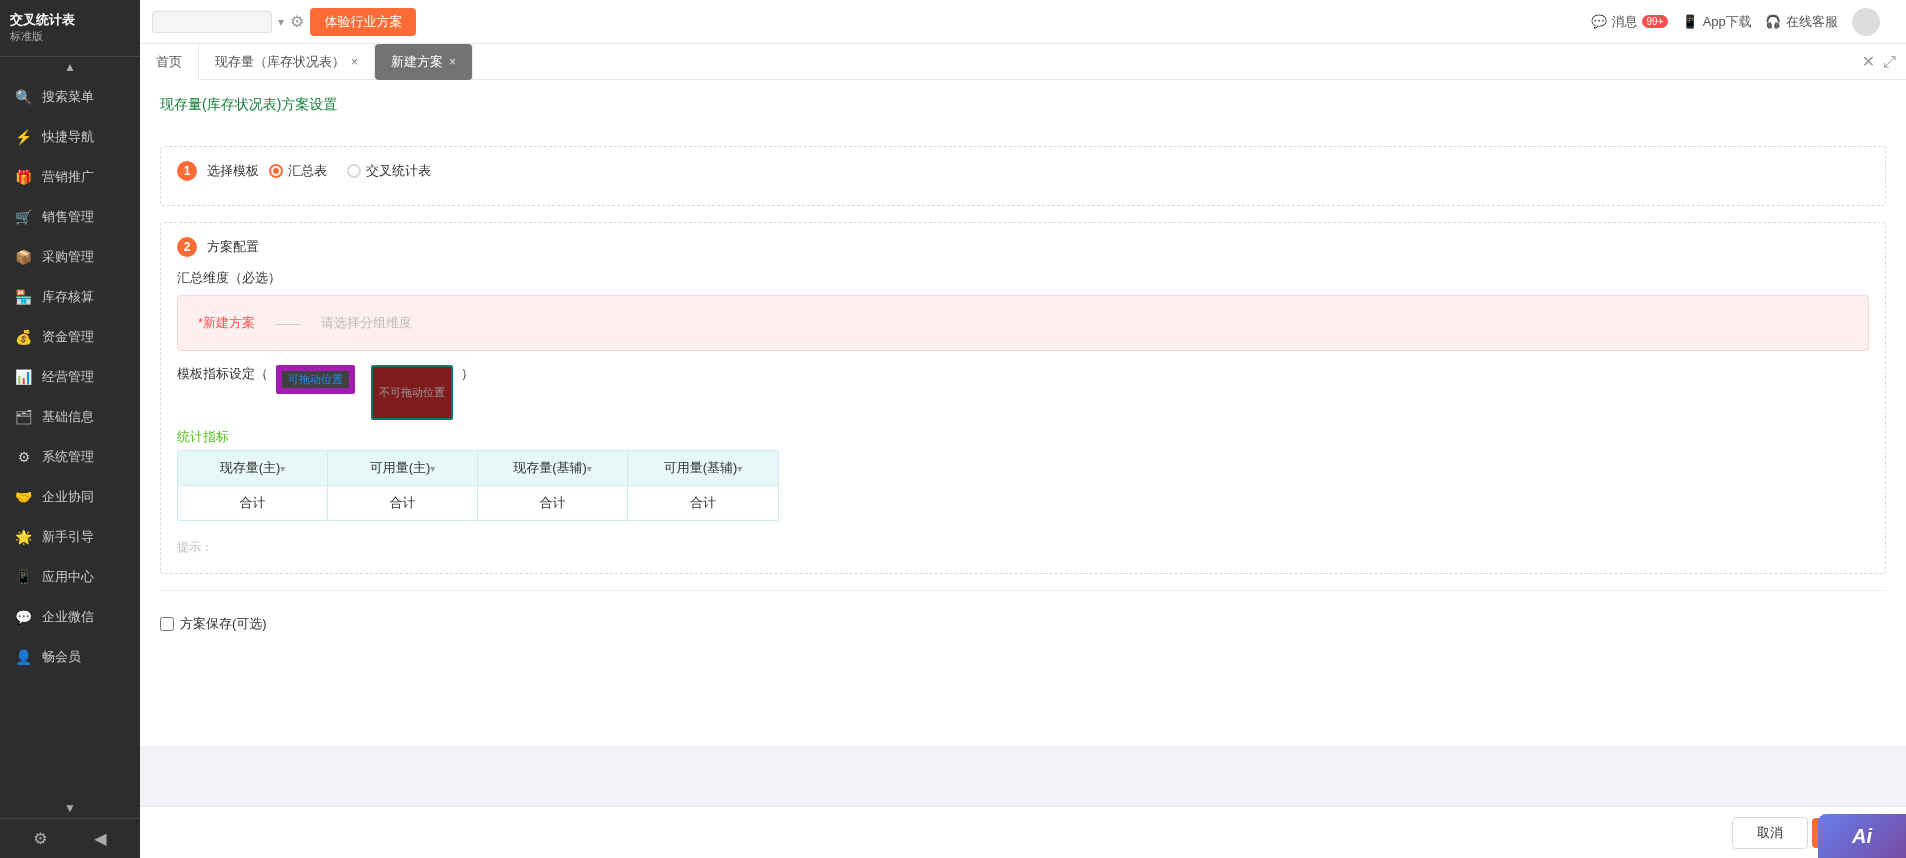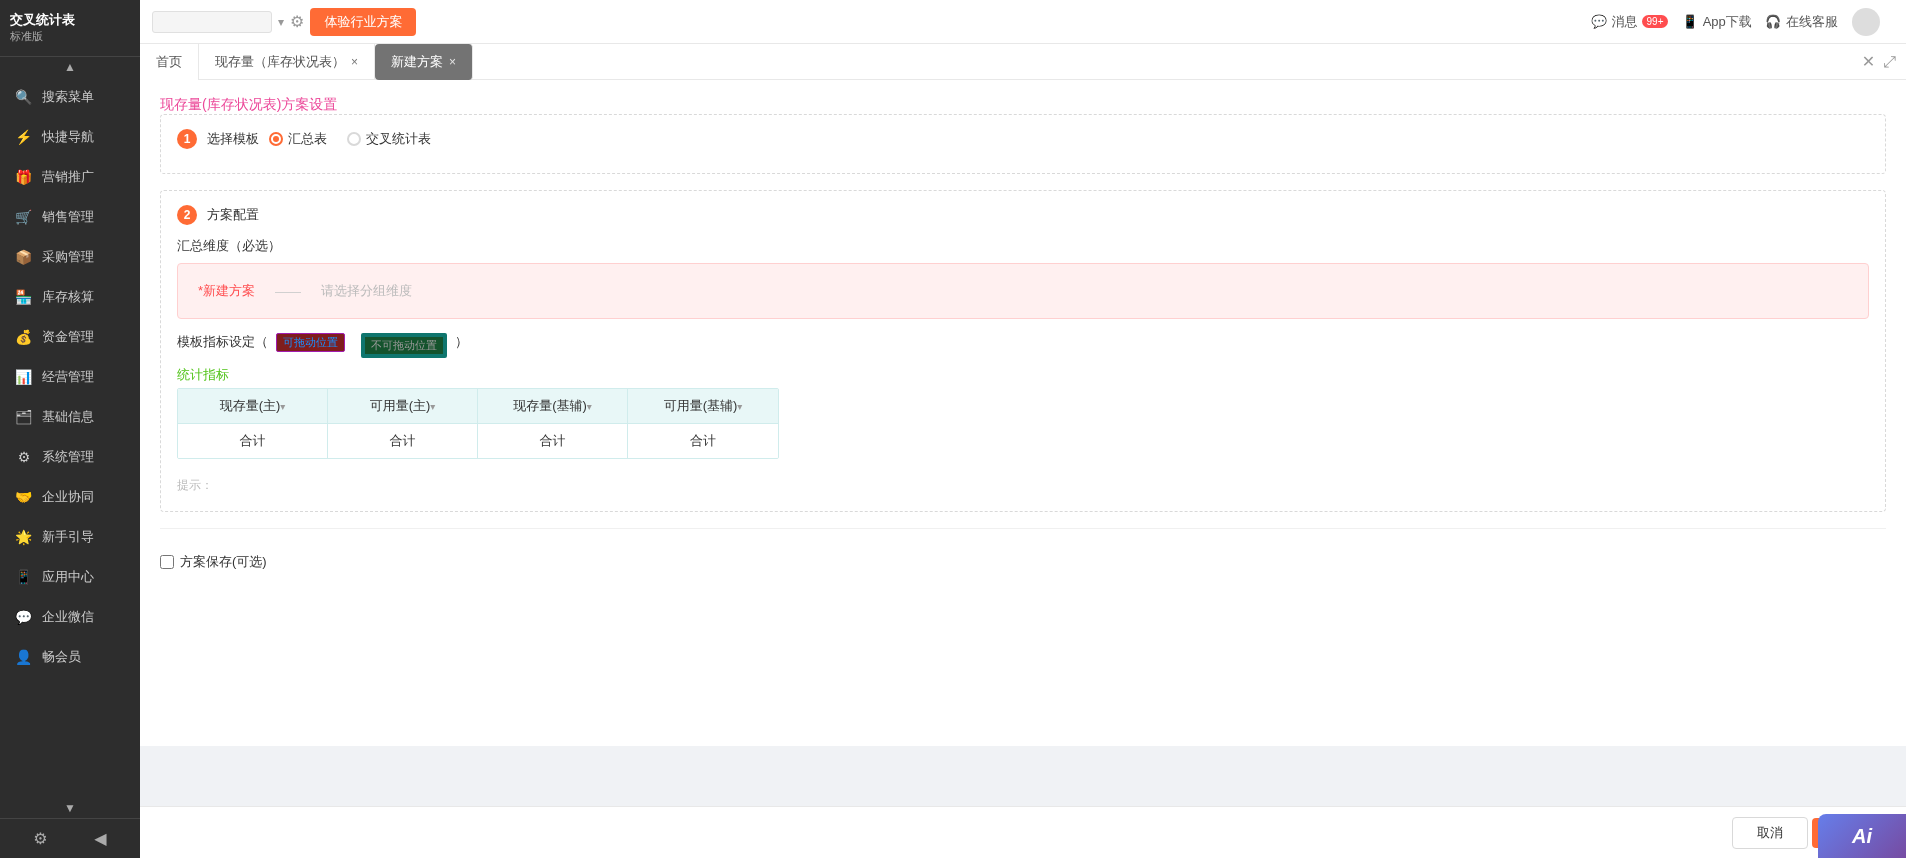--- a/index.html
+++ b/index.html
@@ -185,22 +185,22 @@
     .content::-webkit-scrollbar-thumb { background: #ccc; border-radius: 3px; }
 
     .page-panel {
       background: #fff;
       margin: 0;
       padding: 16px 20px;
       min-height: calc(100% - 60px);
     }
     .page-title {
       font-size: 14px;
-      color: #ec4899;
-      margin-bottom: 0;
+      color: #15803d;
+      margin-bottom: 32px;
     }
 
     
     .step-section {
       border: 1px dashed #d9d9d9;
       border-radius: 4px;
       padding: 14px 16px;
       margin-bottom: 16px;
     }
     .step-header {
@@ -252,33 +252,33 @@
       gap: 20px;
     }
     .dimension-label { color: #ff4d4f; font-size: 13px; }
     .dimension-separator { color: #ccc; font-size: 13px; }
     .dimension-placeholder { color: #bbb; font-size: 13px; }
 
     
     .indicator-settings { margin-top: 14px; }
     .indicator-settings-label { font-size: 13px; color: #333; margin-bottom: 8px; display: flex; align-items: flex-start; gap: 8px; }
     .draggable-badge {
-      background: #7f1d1d;
-      border: 1px solid #a21caf;
+      background: #404040;
+      border: 6px solid #a21caf;
       color: #1890ff;
       font-size: 11px;
       padding: 1px 6px;
       border-radius: 2px;
     }
     .non-draggable-badge {
-      background: #14532d;
-      border: 4px solid #0f766e;
+      background: #7f1d1d;
+      border: 2px solid #0f766e;
       color: #999;
       font-size: 11px;
-      padding: 1px 6px;
+      padding: 18px 6px;
       border-radius: 2px;
     }
 
     .stats-table-container { margin-top: 6px; }
     .stats-label {
       color: #52c41a;
       font-size: 13px;
       margin-bottom: 4px;
     }
     .stats-table {

